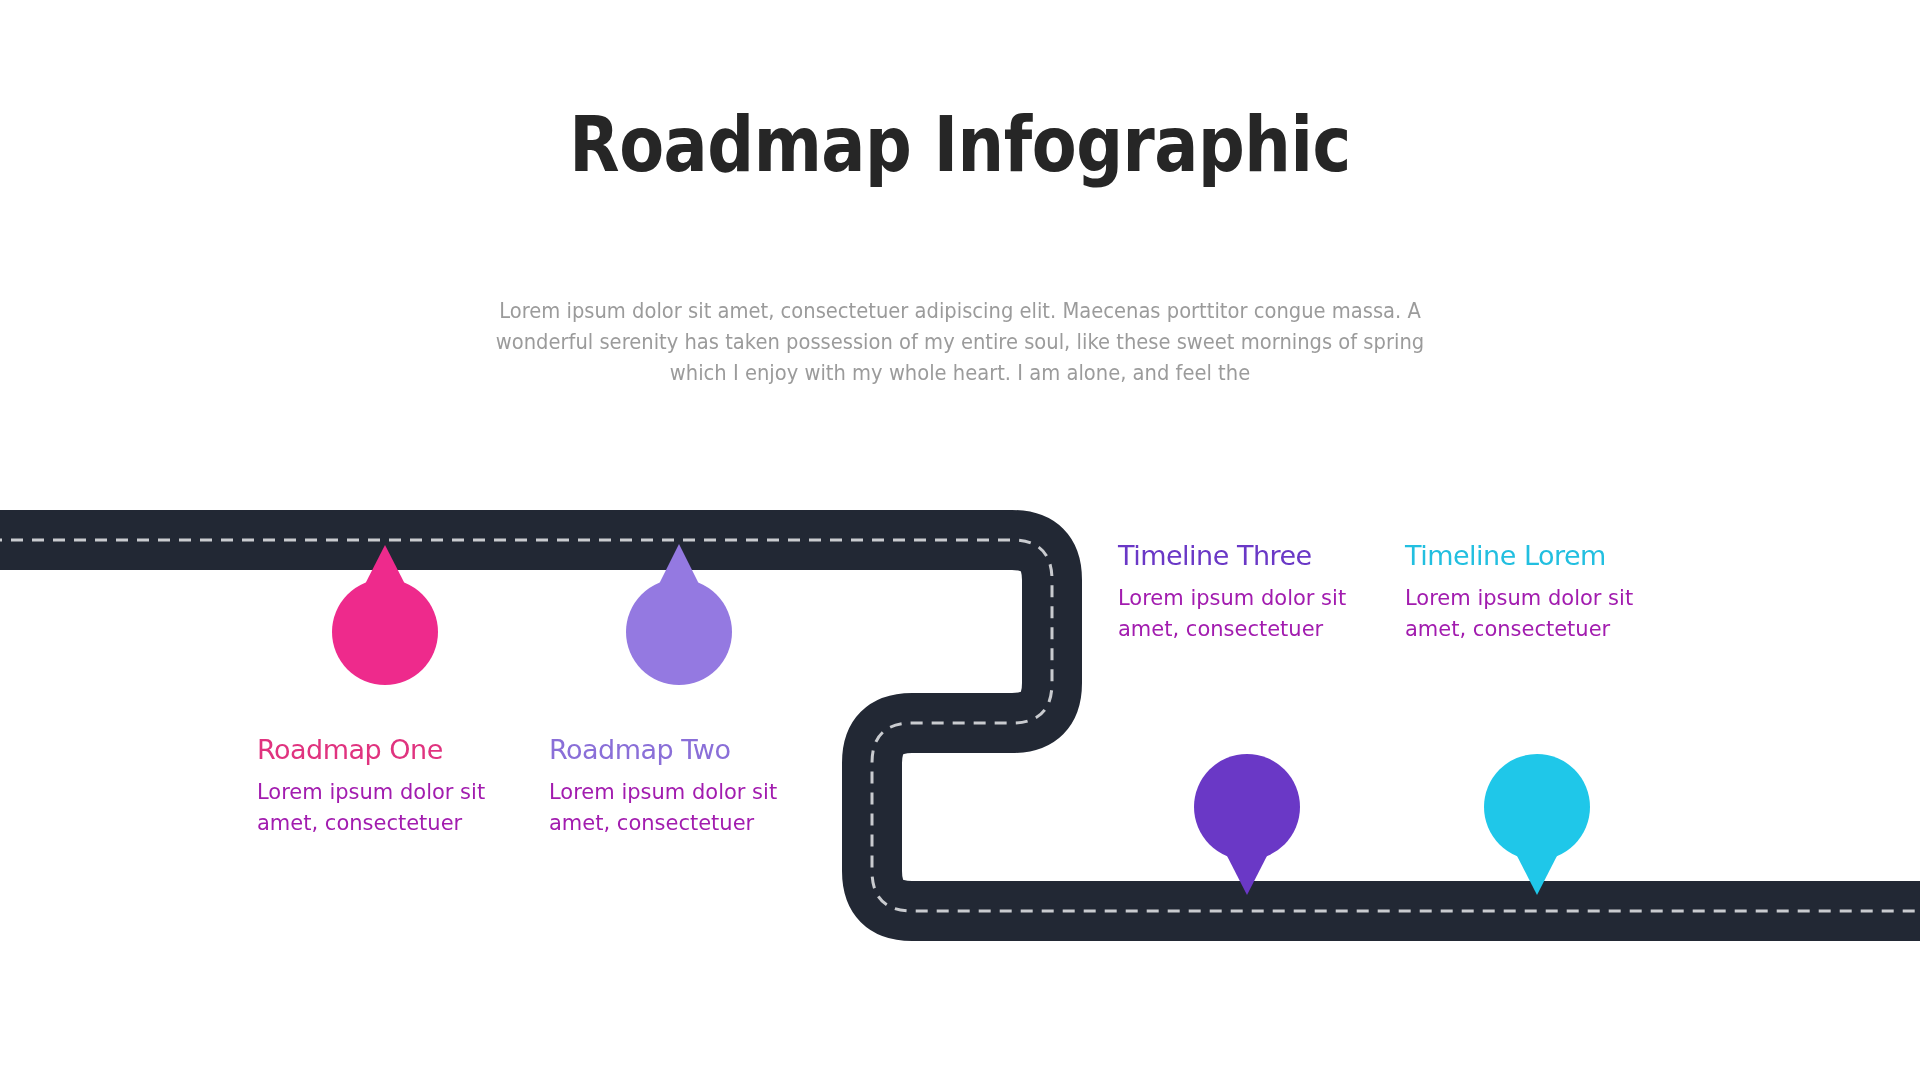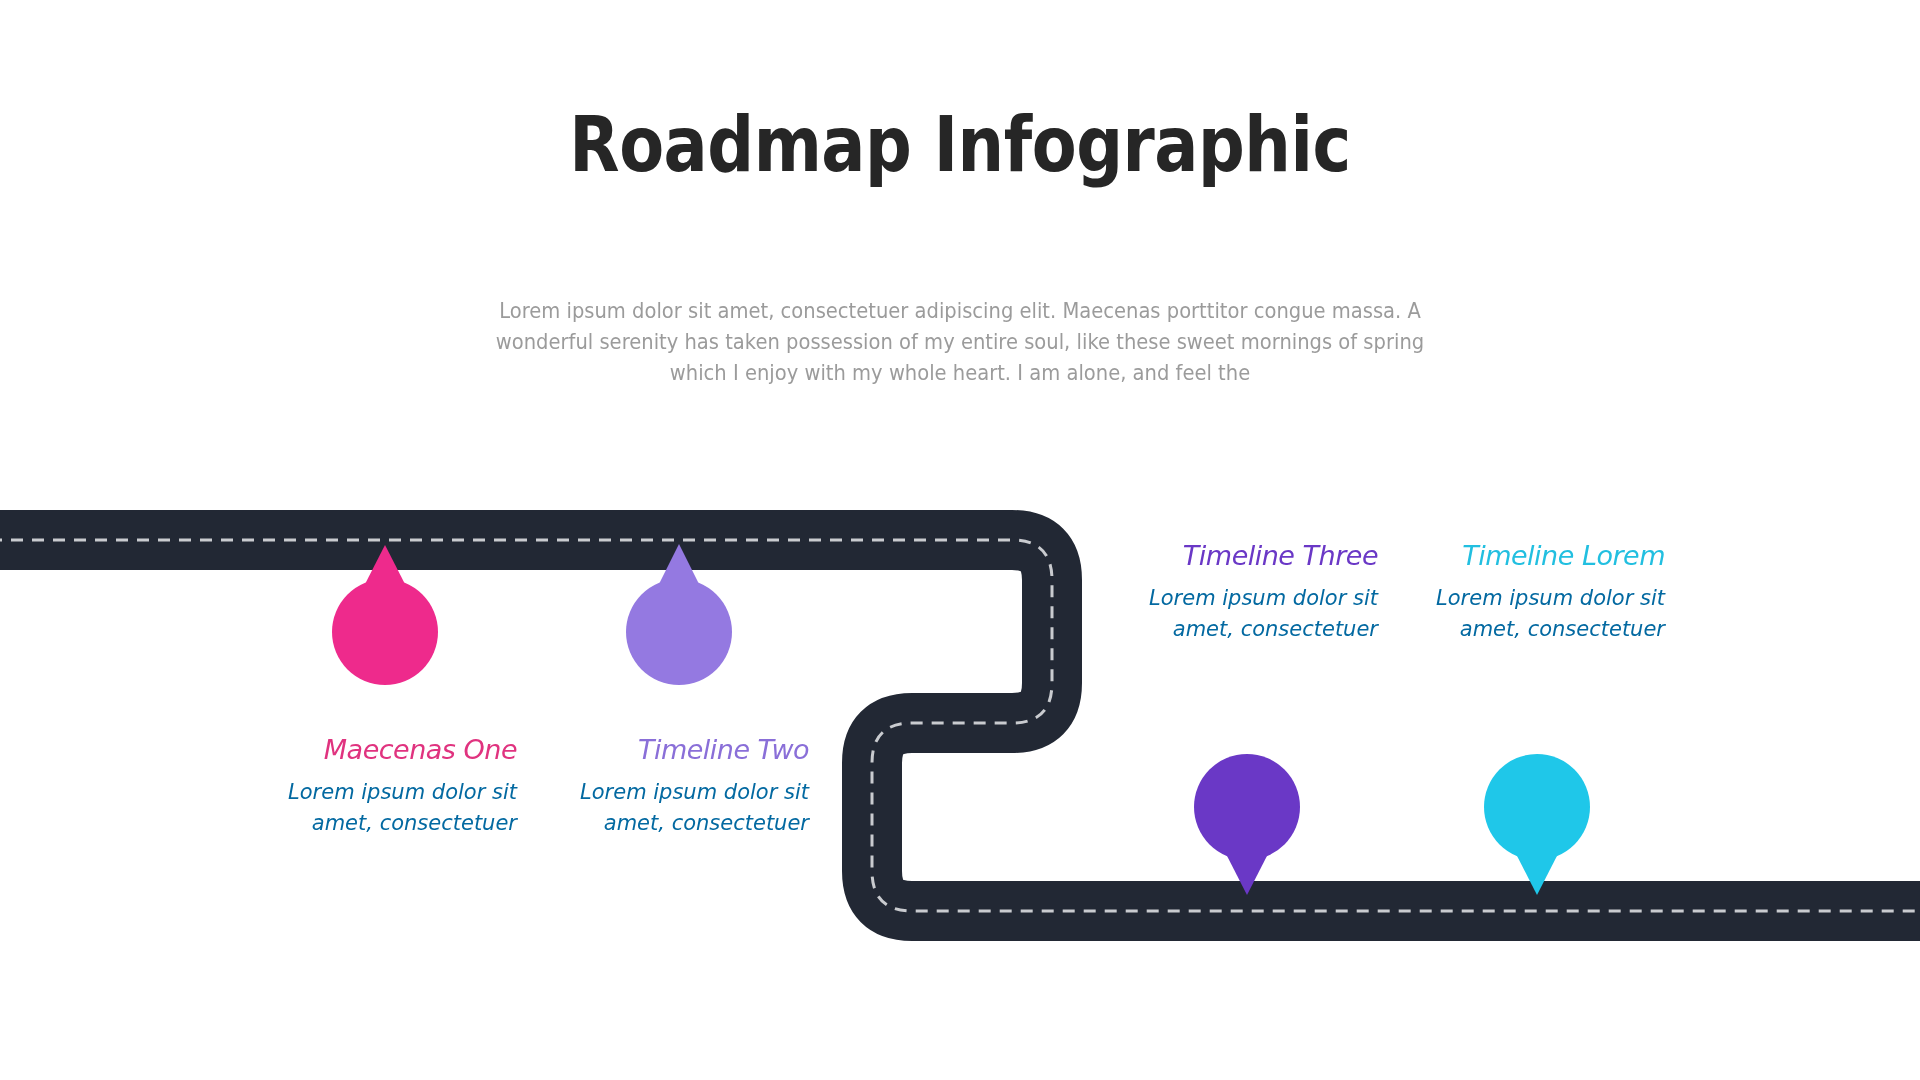--- a/index.html
+++ b/index.html
@@ -17,28 +17,28 @@
   }
   .intro {
     position: absolute; left: 460px; top: 296px; width: 1000px;
     text-align: center; font-size: 21px; line-height: 31px;
     color: #9b9b9b; margin: 0;
     font-family: "DejaVu Sans", sans-serif;
     transform: scaleX(0.93); transform-origin: 500px 0;
   }
   svg.road { position: absolute; left: 0; top: 0; }
   .item {
-    position: absolute; width: 260px; text-align: right; font-style: italic;
+    position: absolute; width: 260px; text-align: left;
   }
   .item h3 {
     margin: 0; font-size: 27px; font-weight: normal; line-height: 34px;
     font-family: "DejaVu Sans", sans-serif; letter-spacing: -0.5px;
   }
   .item p {
-    margin: 10px 0 0 0; font-size: 21px; line-height: 31px; color: #0369a1;
+    margin: 10px 0 0 0; font-size: 21px; line-height: 31px; color: #a21caf;
     font-family: "DejaVu Sans", sans-serif;
   }
 </style>
 </head>
 <body>
 
 <h1 class="title">Roadmap Infographic</h1>
 <p class="intro">Lorem ipsum dolor sit amet, consectetuer adipiscing elit. Maecenas porttitor congue massa. A wonderful serenity has taken possession of my entire soul, like these sweet mornings of spring which I enjoy with my whole heart. I am alone, and feel the</p>
 
 <svg class="road" width="1920" height="1080" viewBox="0 0 1920 1080">
@@ -60,26 +60,26 @@
     <polygon points="1247,895 1224,850 1270,850" fill="#6a38c6"></polygon>
   </g>
 
   <g>
     <circle cx="1537" cy="807" r="53" fill="#1fc7e9"></circle>
     <polygon points="1537,895 1514,850 1560,850" fill="#1fc7e9"></polygon>
   </g>
 </svg>
 
 <div class="item" style="left:257px; top:733px;">
-  <h3 style="color:#e0337f;">Maecenas One</h3>
+  <h3 style="color:#e0337f;">Roadmap One</h3>
   <p>Lorem ipsum dolor sit amet, consectetuer</p>
 </div>
 
 <div class="item" style="left:549px; top:733px;">
-  <h3 style="color:#8a6fd8;">Timeline Two</h3>
+  <h3 style="color:#8a6fd8;">Roadmap Two</h3>
   <p>Lorem ipsum dolor sit amet, consectetuer</p>
 </div>
 
 <div class="item" style="left:1118px; top:539px;">
   <h3 style="color:#6a38c6;">Timeline Three</h3>
   <p>Lorem ipsum dolor sit amet, consectetuer</p>
 </div>
 
 <div class="item" style="left:1405px; top:539px;">
   <h3 style="color:#22bfe0;">Timeline Lorem</h3>

